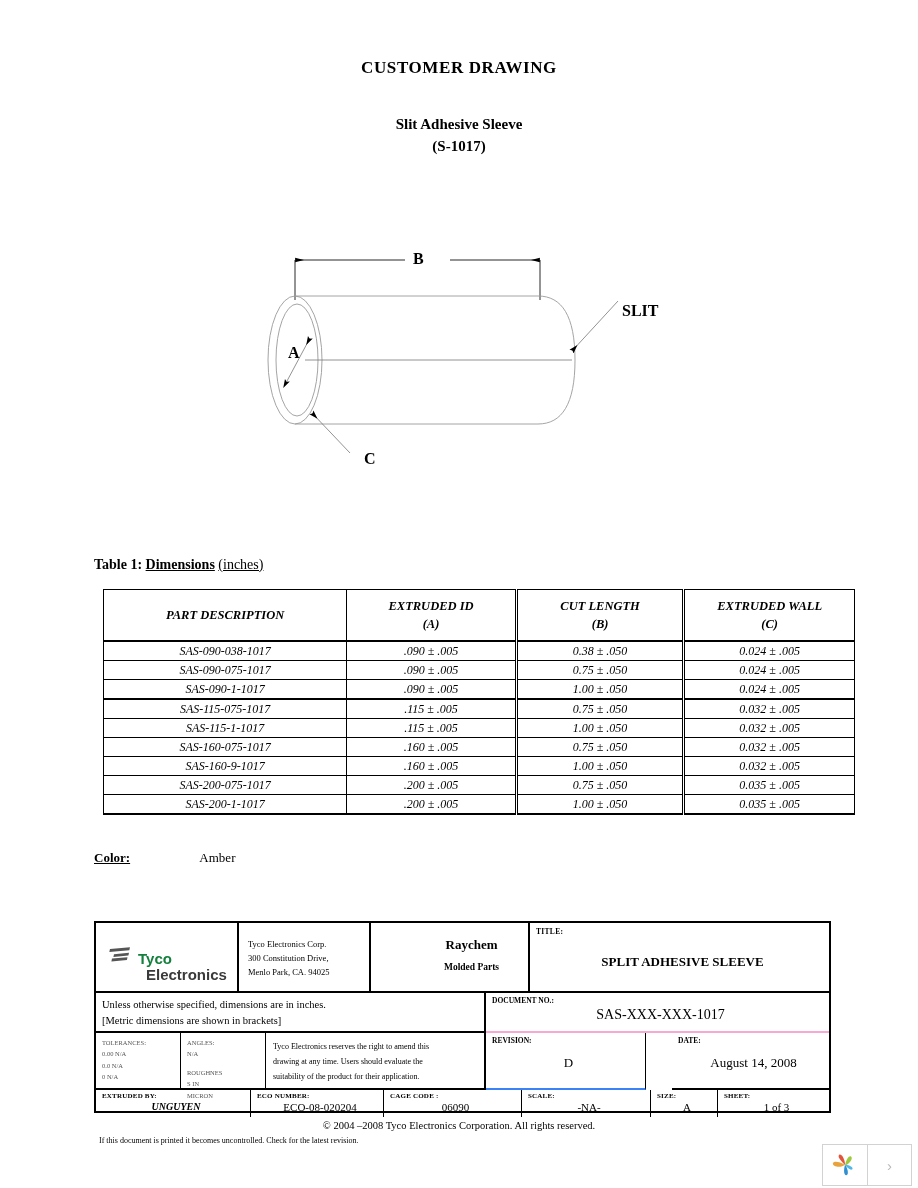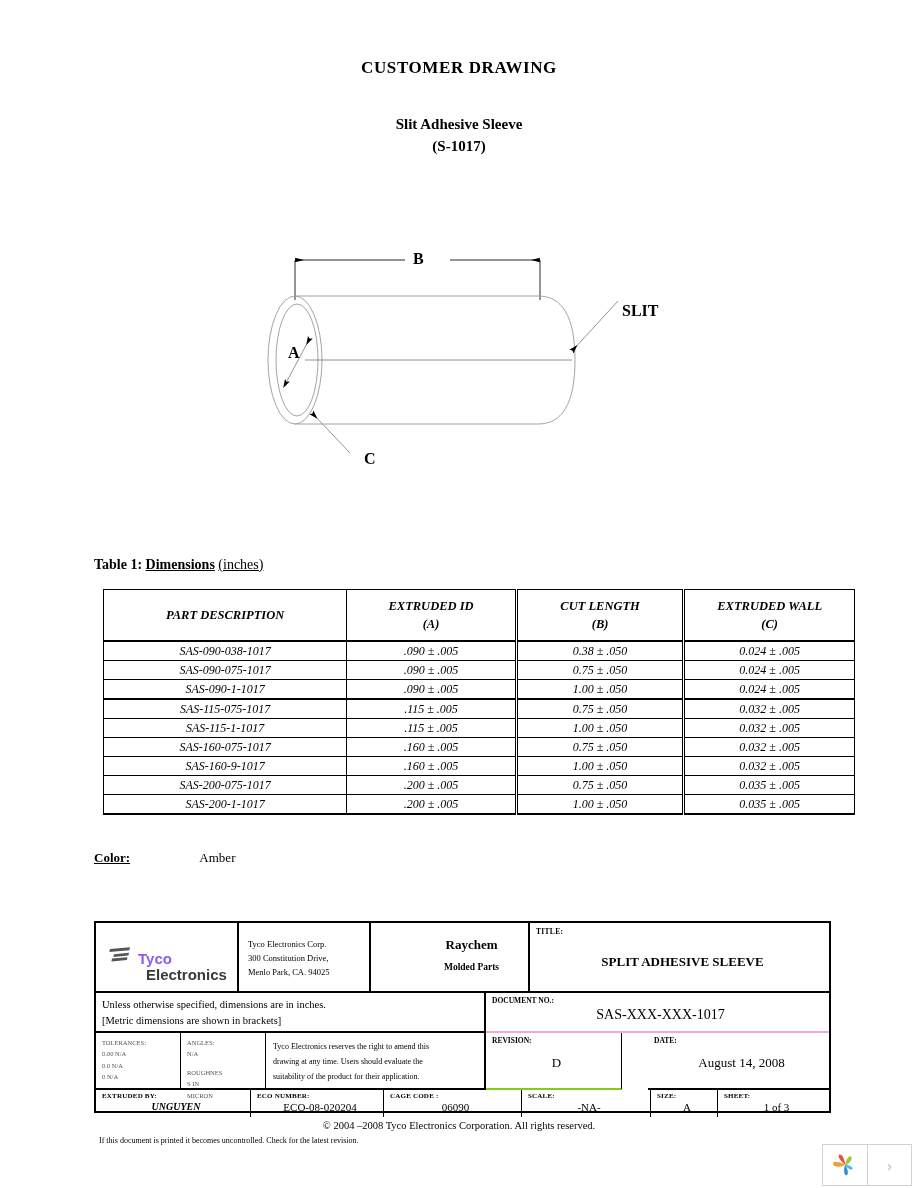--- a/index.html
+++ b/index.html
@@ -230,23 +230,23 @@
   .tb-disc {
     width: 220px;
     border-right: 2px solid #000;
     border-bottom: 2px solid #000;
     font-size: 8px;
     line-height: 1.9;
     padding: 6px 8px 0 7px;
     box-sizing: border-box;
   }
   .tb-rev {
-    width: 136px;
+    width: 160px;
     border-right: 1px solid #000;
-    border-bottom: 2px solid #84cc16;
+    border-bottom: 2px solid #3b82f6;
     padding: 3px 0 0 6px;
     box-sizing: border-box;
   }
   .tb-date {
     flex: 1;
     border-bottom: 2px solid #000;
     padding: 3px 0 0 6px;
     box-sizing: border-box;
     margin-left: 26px;
   }
@@ -463,21 +463,21 @@
   <div class="tb-row tb-row1">
     <div class="tb-cell tb-logo">
       <svg width="26" height="26" viewBox="0 0 26 26">
         <g fill="#555">
           <polygon points="4,5 24,3.2 23.3,6.2 3.3,8"></polygon>
           <polygon points="8,10.2 23,8.8 22.4,11.6 7.4,13"></polygon>
           <polygon points="6,14.6 21.5,13.2 20.9,16 5.4,17.4"></polygon>
         </g>
       </svg>
       <div style="margin-left:6px;font-family:'Liberation Sans',sans-serif;line-height:1.08;">
-        <div style="font-size:15px;font-weight:bold;color:#8b5cf6;margin-top:20px;">Tyco</div>
+        <div style="font-size:15px;font-weight:bold;color:#15803d;margin-top:20px;">Tyco</div>
         <div style="font-size:15px;font-weight:bold;color:#3a3a3a;margin-left:8px;">Electronics</div>
       </div>
     </div>
 
     <div class="tb-cell tb-addr">
       <div>Tyco Electronics Corp.</div>
       <div>300 Constitution Drive,</div>
       <div>Menlo Park, CA. 94025</div>
     </div>
 

